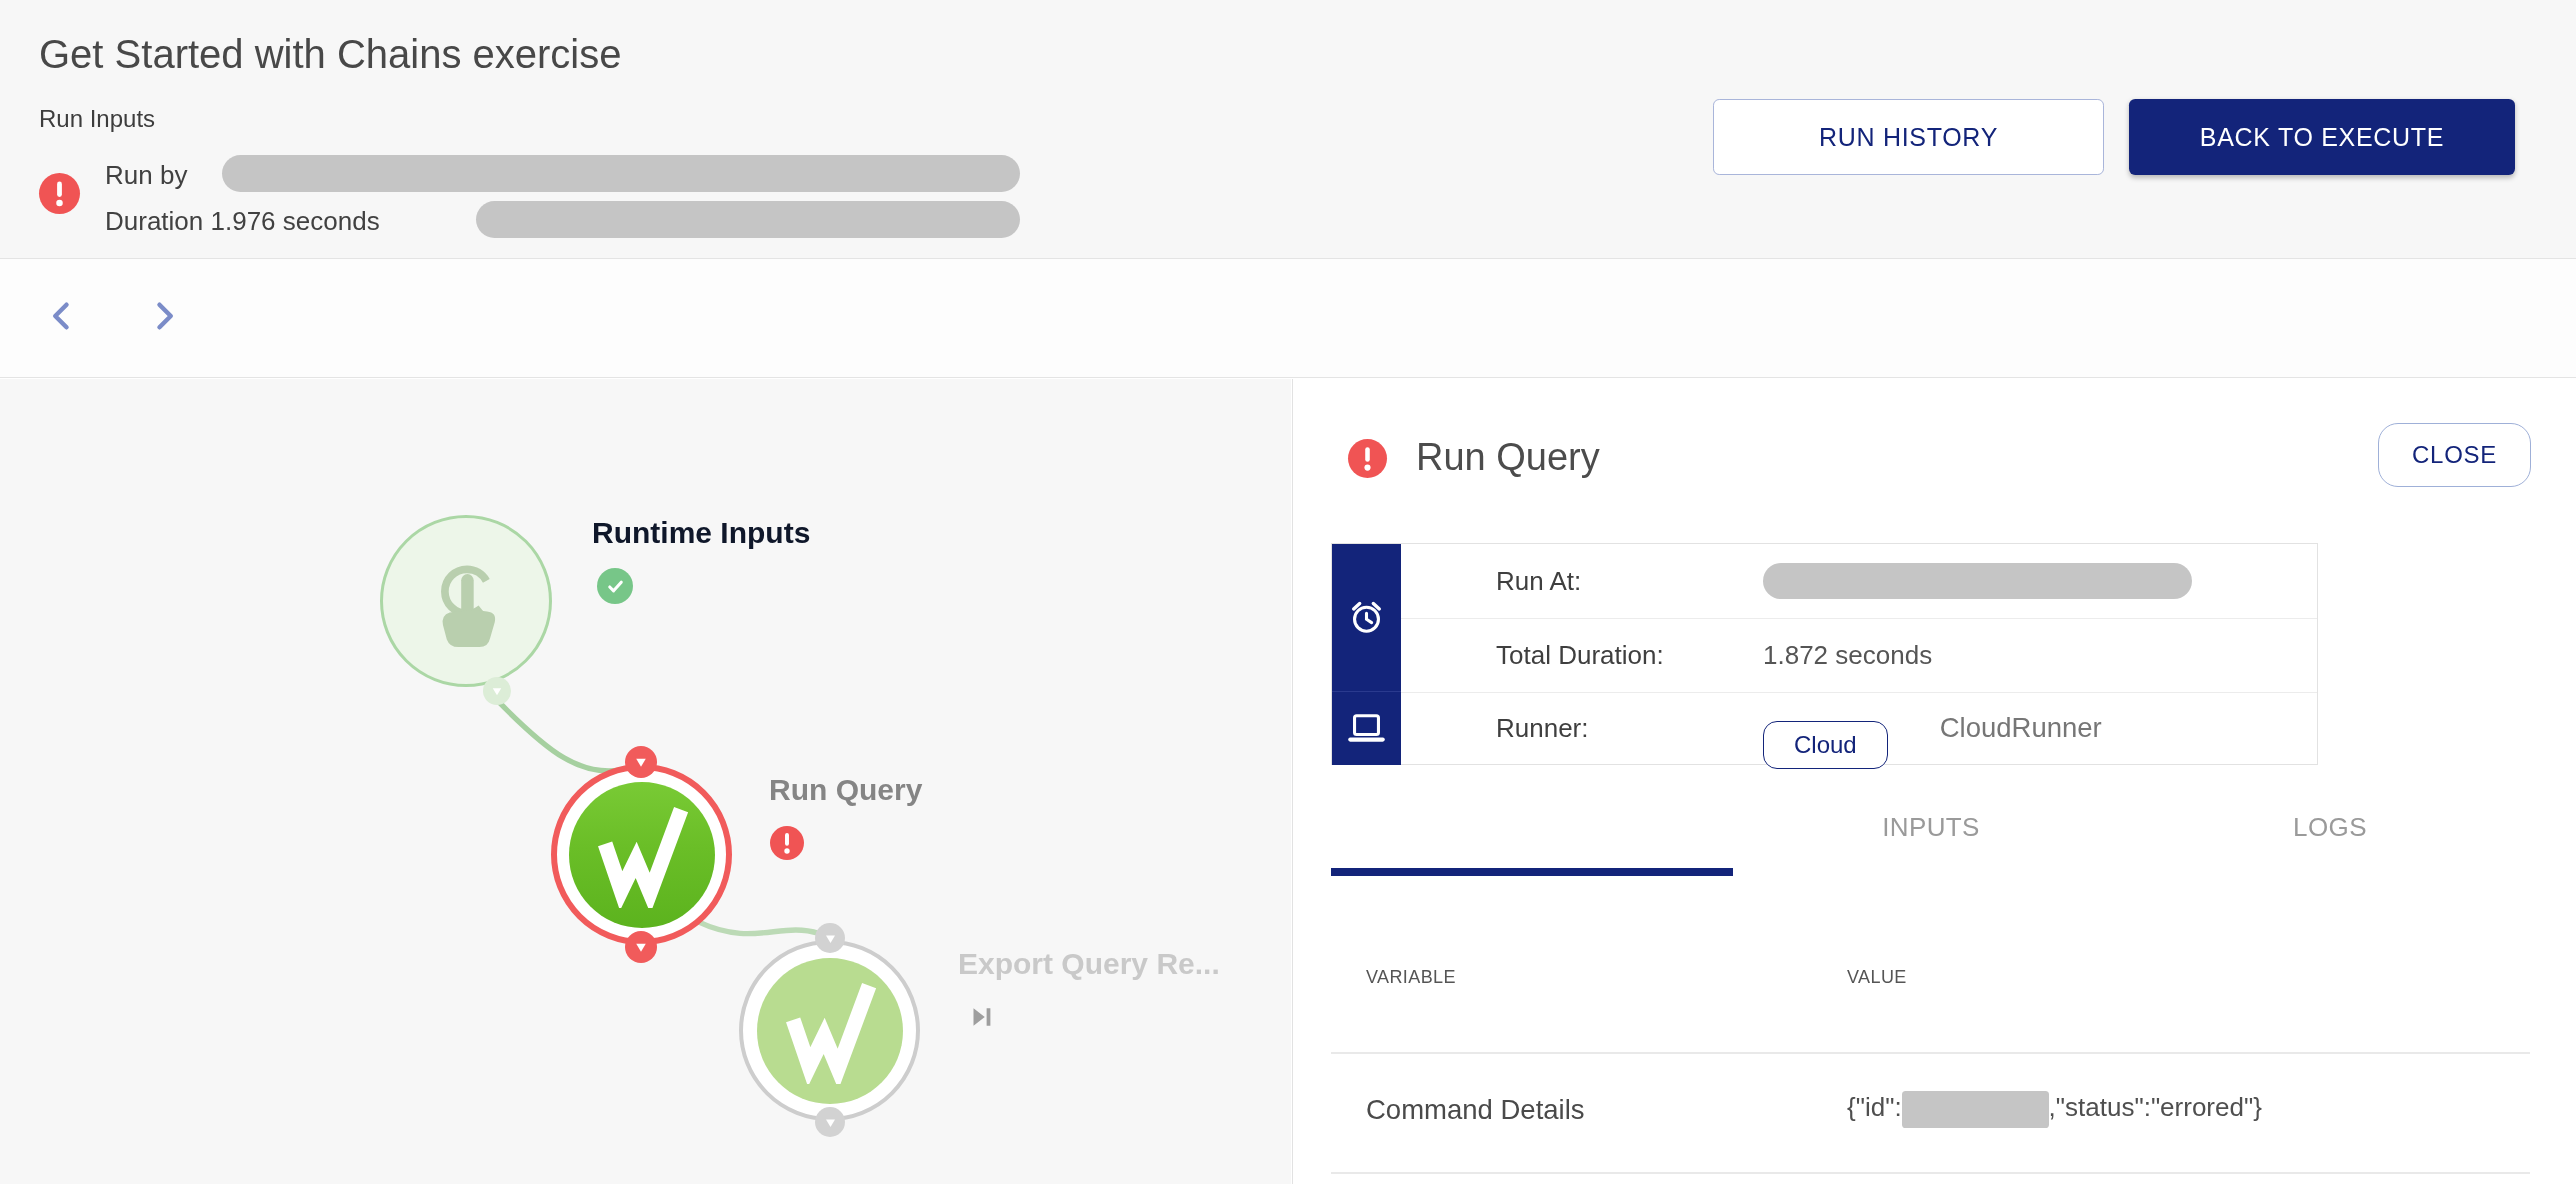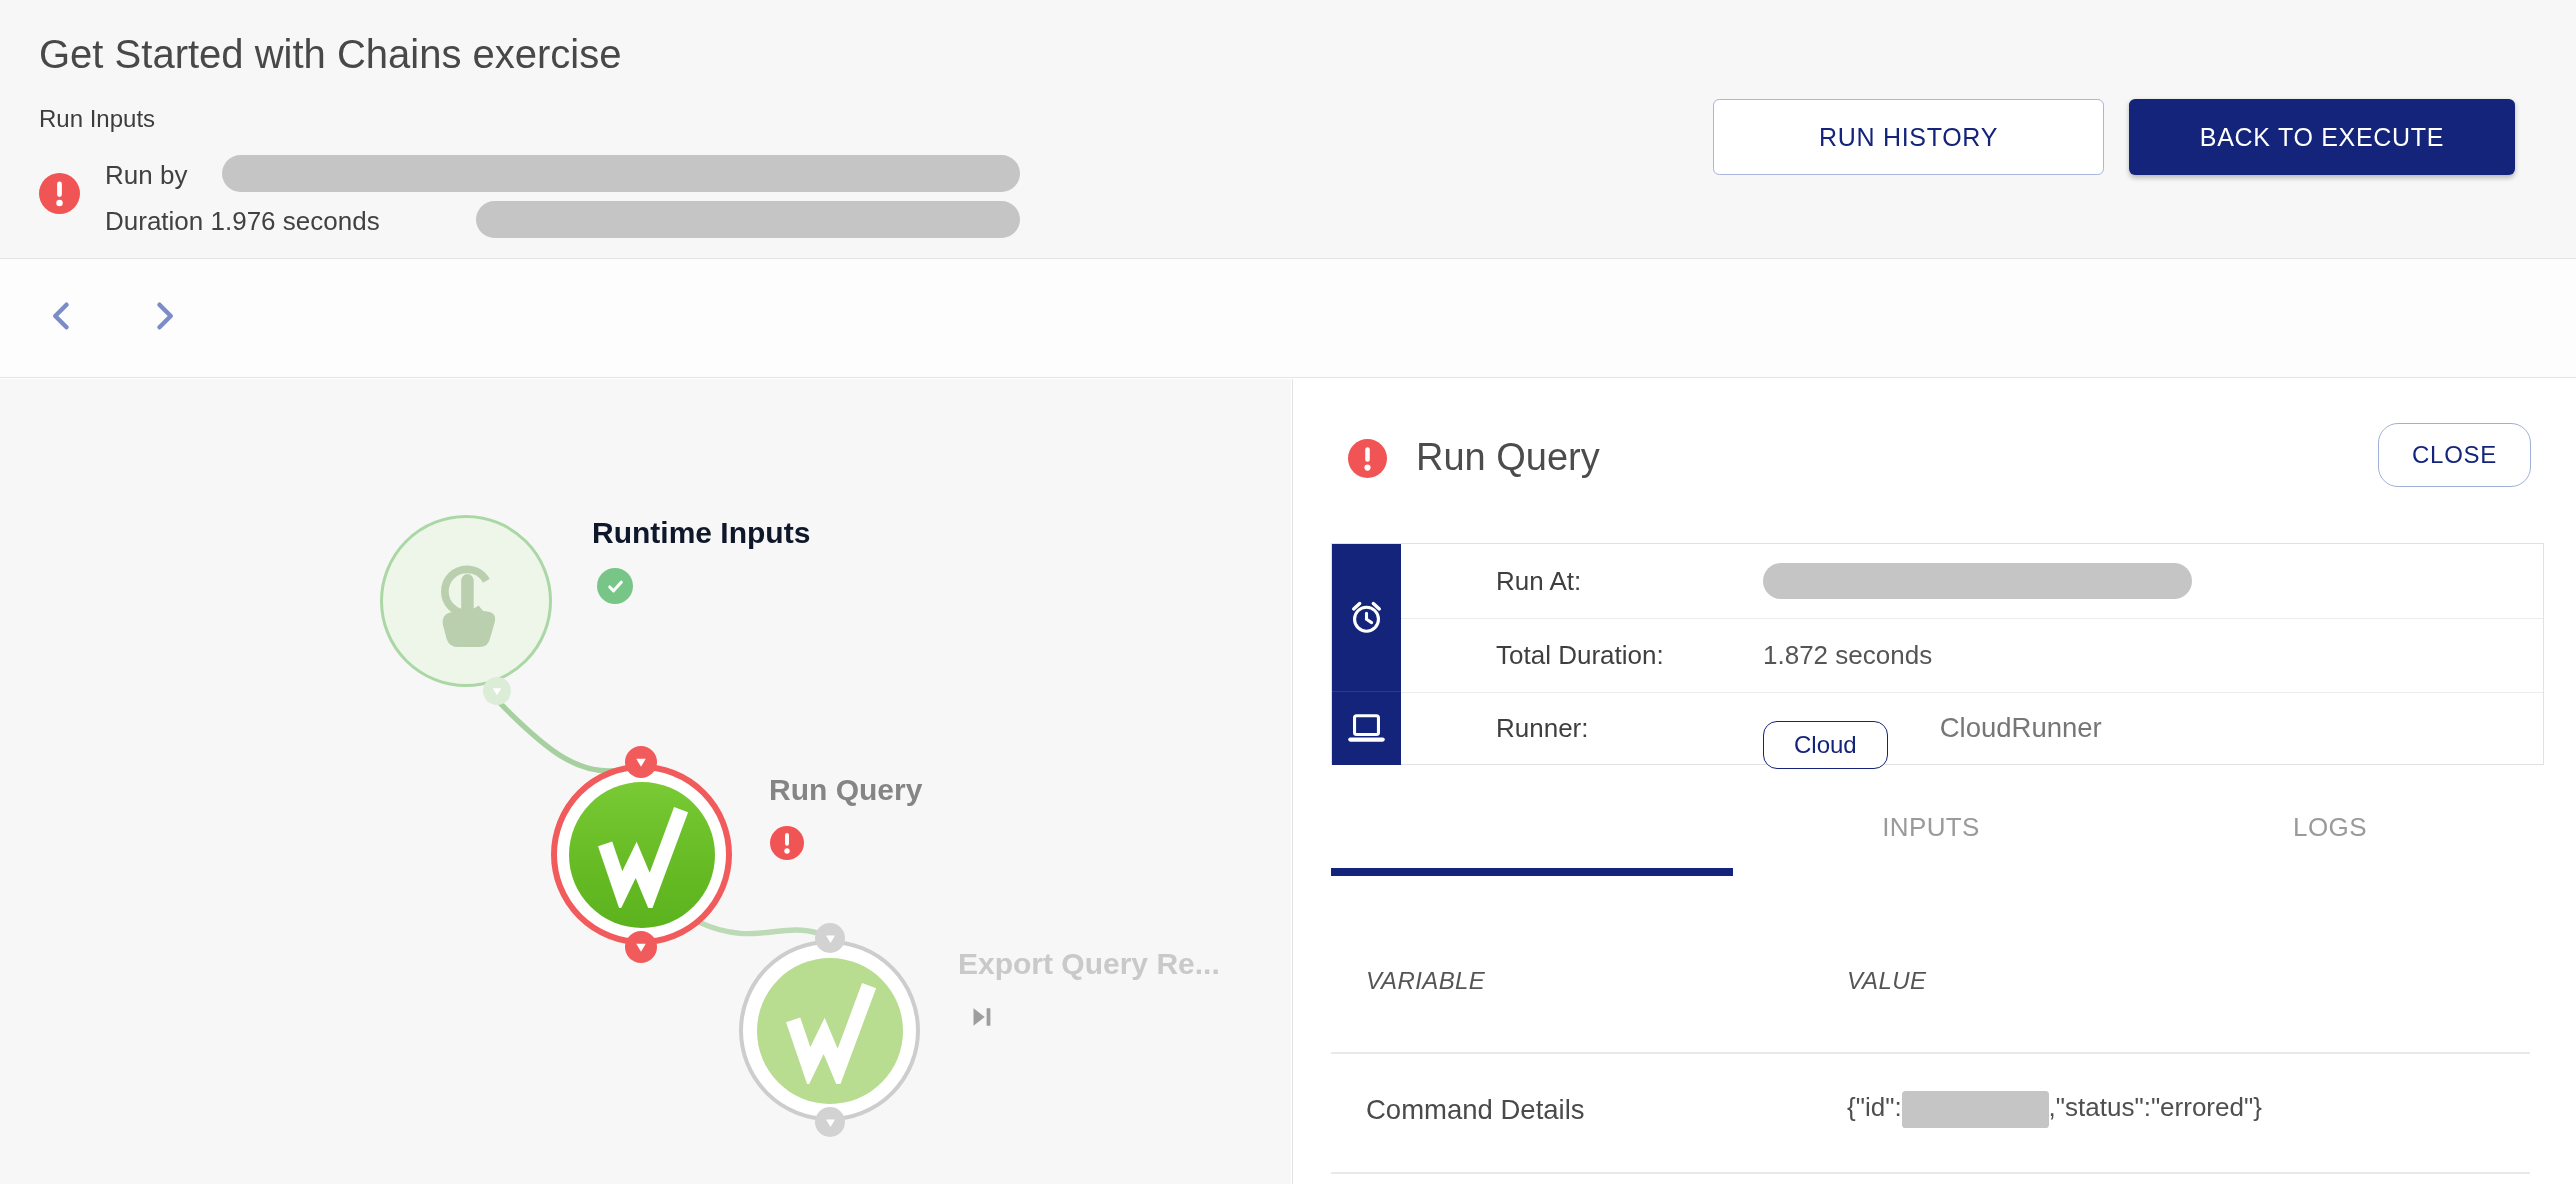--- a/index.html
+++ b/index.html
@@ -21,32 +21,32 @@
   #toolbar{left:0;top:259px;width:2576px;height:118px;background:#fdfdfd;border-bottom:1.8px solid #e4e4e4;}
   .nav-btn{width:50px;height:50px;display:flex;align-items:center;justify-content:center;cursor:pointer;}
   
   #canvas{left:0;top:379px;width:1291px;height:806px;background:#f7f7f7;}
   .node-label{font-size:30px;font-weight:bold;white-space:nowrap;}
   .circle{border-radius:50%;box-sizing:border-box;display:flex;align-items:center;justify-content:center;}
   .port{border-radius:50%;display:flex;align-items:center;justify-content:center;}
   
   #panel{left:1292px;top:379px;width:1284px;height:806px;background:#fff;border-left:1.8px solid #e2e2e2;}
   .panel-title{font-size:38px;color:#4c4c4c;}
-  .dtable{left:38px;top:164px;width:1213px;height:222px;border:0.9px solid #e2e2e2;background:#fff;box-sizing:border-box;}
+  .dtable{left:38px;top:164px;width:987px;height:222px;border:0.9px solid #e2e2e2;background:#fff;box-sizing:border-box;}
   .drow{position:absolute;left:69px;right:0;height:74px;display:flex;align-items:center;}
   .drow-border{border-bottom:1.8px solid #ececec;}
   .dlabel{position:absolute;left:95px;font-size:26px;color:#3f3f3f;}
   .dvalue{position:absolute;left:362px;font-size:26px;color:#555;}
   .icon-cell{position:absolute;left:0;width:69px;background:#13247a;display:flex;align-items:center;justify-content:center;}
   .chip{display:inline-flex;align-items:center;justify-content:center;border:1.8px solid #13247a;color:#13247a;
         border-radius:14px;font-size:24px;height:48px;padding:0 30px;background:#fff;box-sizing:border-box;margin-top:34px;}
   .tab{position:absolute;top:0;width:400px;height:53px;display:flex;align-items:center;justify-content:center;
        font-size:26px;letter-spacing:0.4px;color:#9a9a9a;cursor:pointer;}
   .tab.active{color:#434343;}
-  .colhead{font-size:24px;letter-spacing:0.4px;color:#555;font-style:italic;}
+  .colhead{font-size:18px;letter-spacing:0.4px;color:#555;}
   .divider{position:absolute;height:1.8px;background:#e9e9e9;}
   .json-text{font-size:26px;color:#4f4f4f;}
   .inline-redact{display:inline-block;width:147px;height:37px;background:#c5c5c5;border-radius:3.6px;vertical-align:middle;}
 </style>
 </head>
 <body>
 
 <div id="stage">
 
   <div id="header" class="abs">

